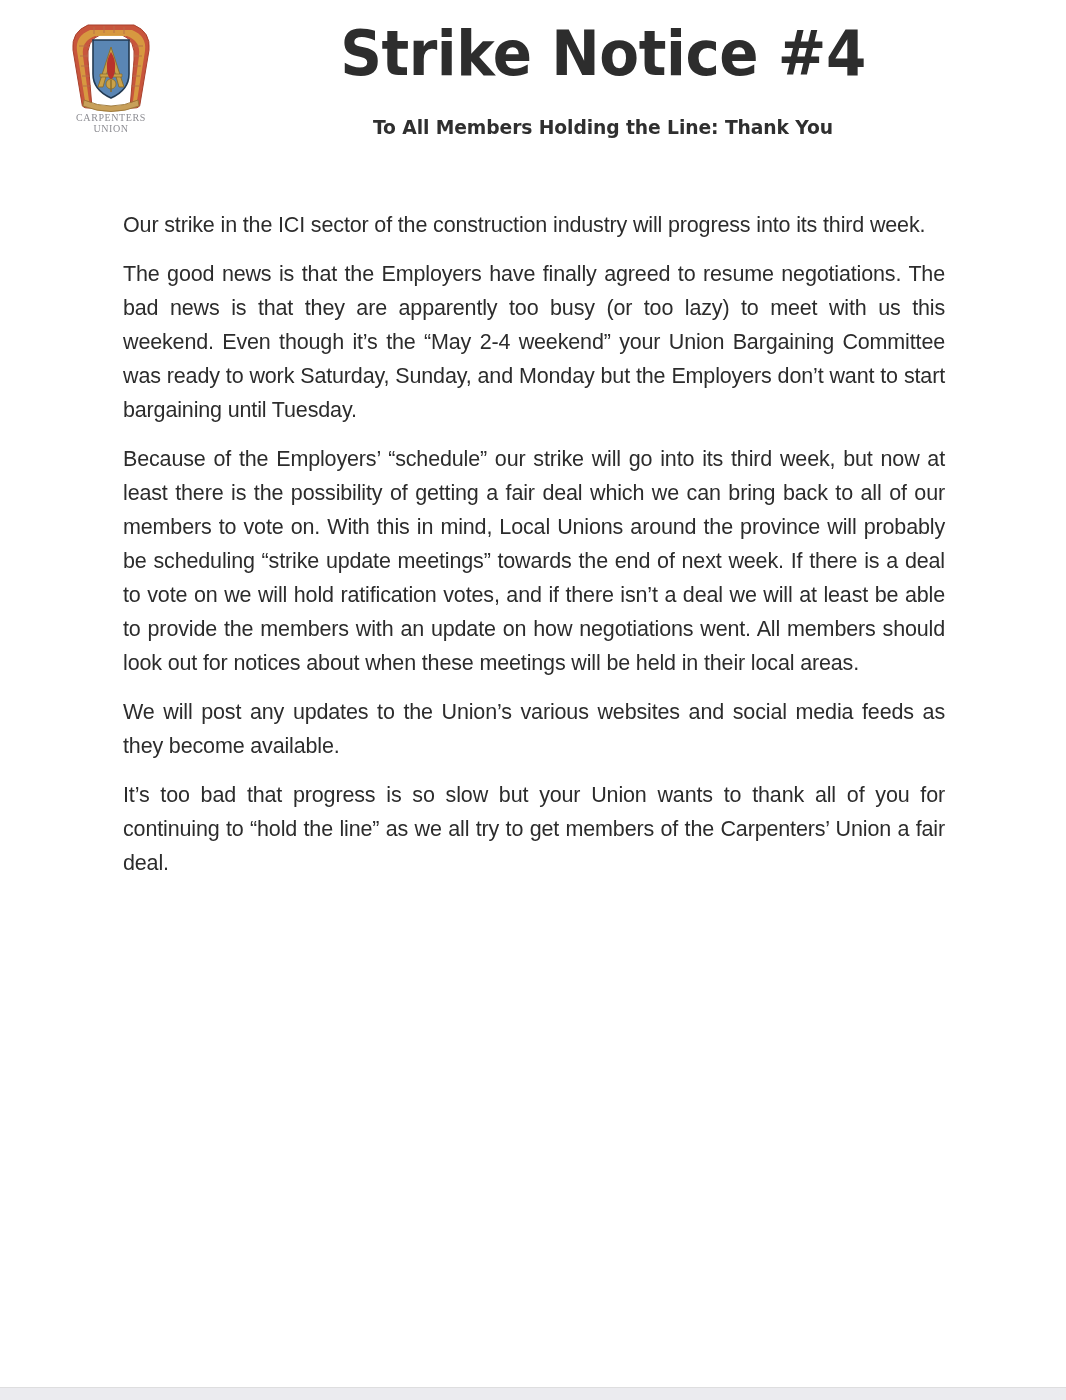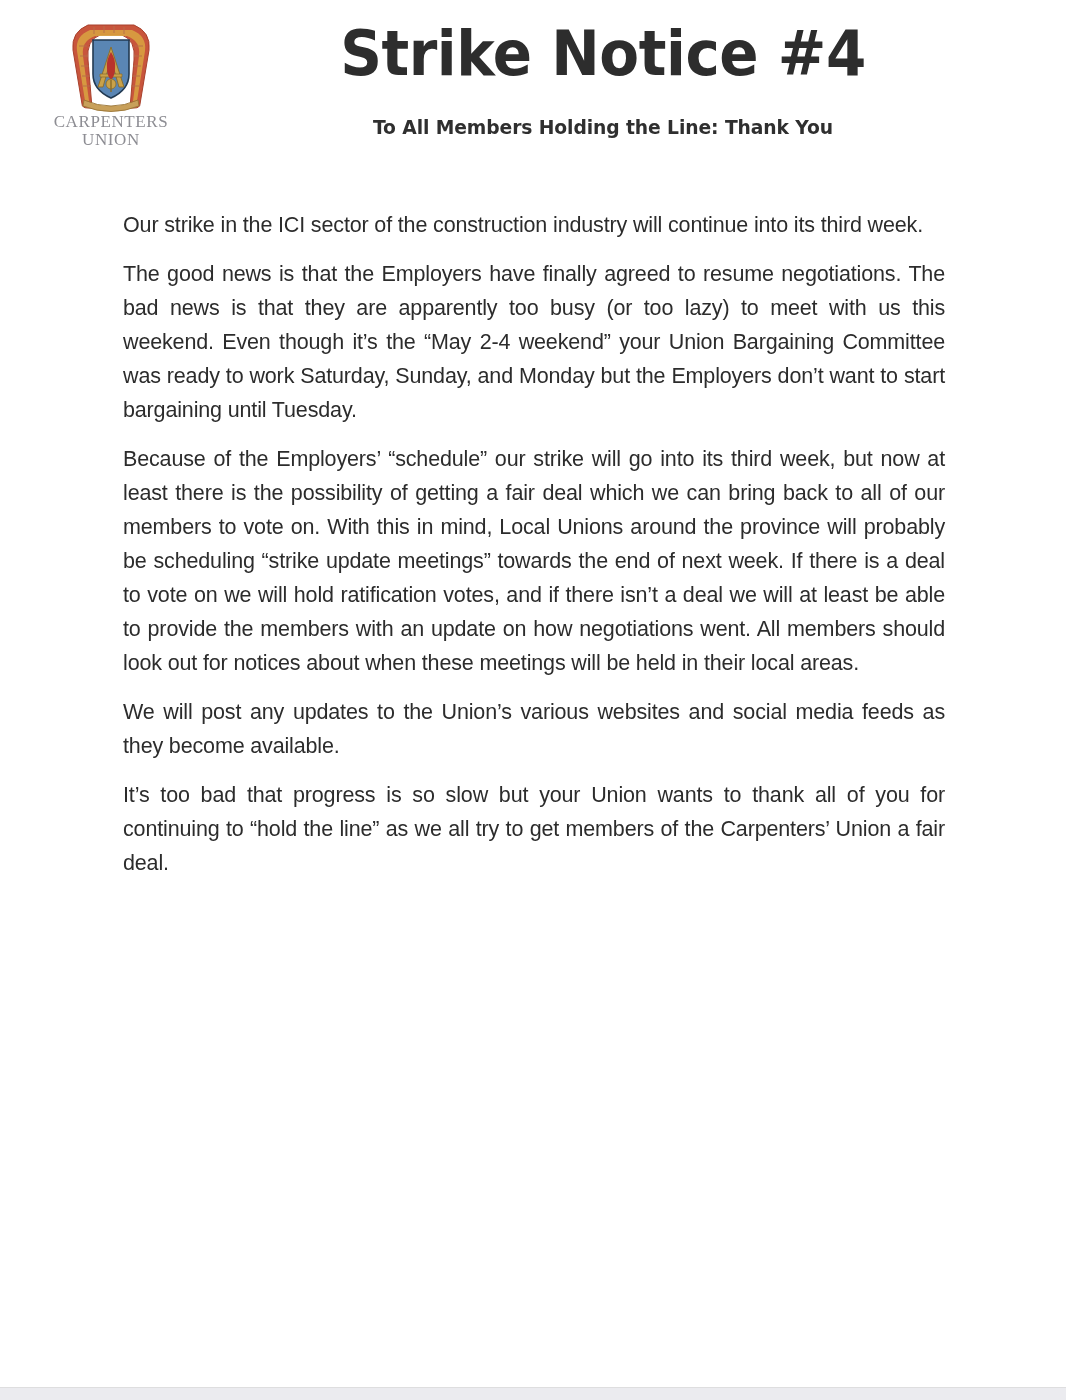--- a/index.html
+++ b/index.html
@@ -35,21 +35,21 @@
   }
   .logo-emblem {
     width: 102px;
     height: 96px;
     margin: 0 auto;
     display: block;
   }
   .logo-wordmark {
     margin-top: 1px;
     font-family: "Liberation Serif", serif;
-    font-size: 17px;
+    font-size: 10px;
     letter-spacing: 0.6px;
     line-height: 1.08;
     color: #8d8d93;
   }
   .logo-wordmark .lw2 { display: block; }
 
   .title-block {
     position: absolute;
     left: 180px;
     right: 40px;
@@ -165,21 +165,21 @@
     </div>
 
     <div class="title-block">
       <h1 class="doc-title">Strike Notice #4</h1>
       <h2 class="doc-subtitle">To All Members Holding the Line: Thank You</h2>
     </div>
 
   </div>
 
   <div class="content">
-    <p class="para">Our strike in the ICI sector of the construction industry will continue into its third week.</p>
+    <p class="para">Our strike in the ICI sector of the construction industry will progress into its third week.</p>
     <p class="para">The good news is that the Employers have finally agreed to resume negotiations. The bad news is that they are apparently too busy (or too lazy) to meet with us this weekend. Even though it’s the “May 2-4 weekend” your Union Bargaining Committee was ready to work Saturday, Sunday, and Monday but the Employers don’t want to start bargaining until Tuesday.</p>
     <p class="para">Because of the Employers’ “schedule” our strike will go into its third week, but now at least there is the possibility of getting a fair deal which we can bring back to all of our members to vote on. With this in mind, Local Unions around the province will probably be scheduling “strike update meetings” towards the end of next week. If there is a deal to vote on we will hold ratification votes, and if there isn’t a deal we will at least be able to provide the members with an update on how negotiations went. All members should look out for notices about when these meetings will be held in their local areas.</p>
     <p class="para">We will post any updates to the Union’s various websites and social media feeds as they become available.</p>
     <p class="para">It’s too bad that progress is so slow but your Union wants to thank all of you for continuing to “hold the line” as we all try to get members of the Carpenters’ Union a fair deal.</p>
   </div>
 
   <div class="page-bottom-strip"></div>
 
 </div>
 

